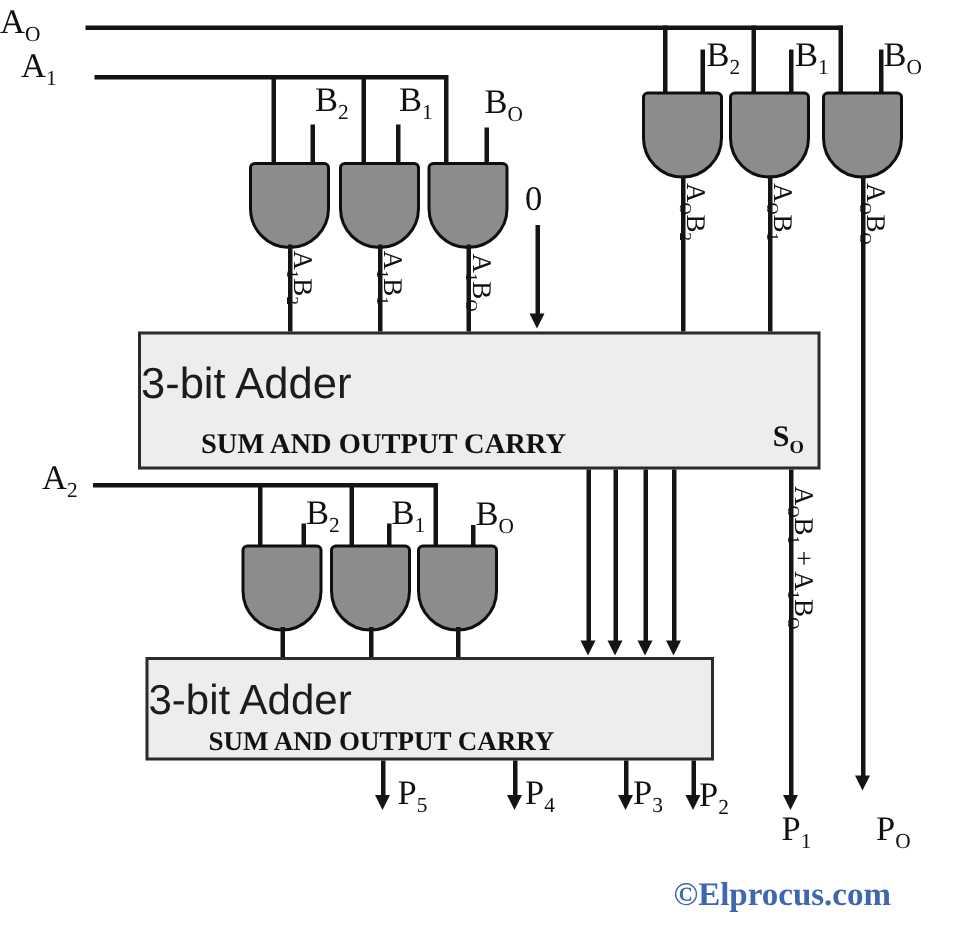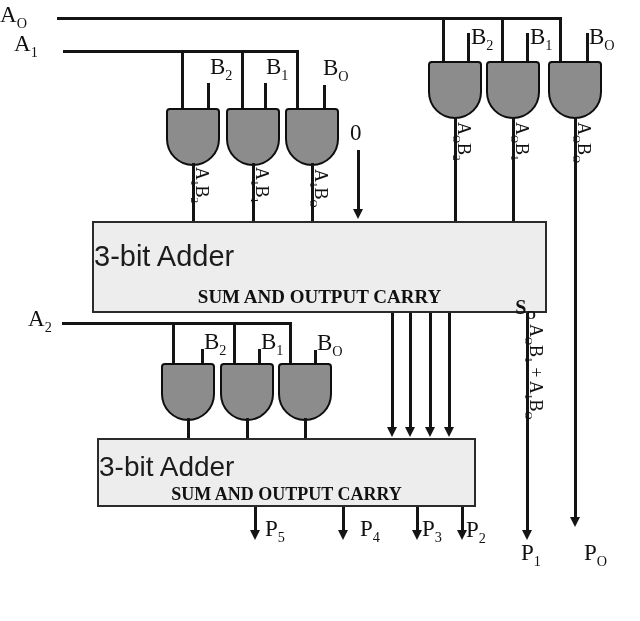--- a/index.html
+++ b/index.html
@@ -11,22 +11,22 @@
       border-right:5.5px solid transparent;border-top:10px solid #141414;}
   .gate{position:absolute;width:54px;height:58px;background:#8c8c8c;
         border:2.6px solid #0e0e0e;border-radius:4px 4px 28px 28px;box-sizing:border-box;}
   .lbl{position:absolute;font-size:23px;white-space:nowrap;line-height:1.1;}
   .lbl sub,.vlbl sub,.sout sub,.plbl sub{font-size:62%;}
   .vlbl{position:absolute;font-size:18px;white-space:nowrap;transform-origin:0 0;
         transform:rotate(90deg);line-height:1;}
   .adder{position:absolute;background:#ededed;border:2.8px solid #2b2b2b;box-sizing:border-box;}
   .adder .title{position:absolute;left:0;width:100%;text-align:left;
         font-family:"Liberation Sans",sans-serif;color:#1c1c1c;line-height:1;}
-  .adder .subtitle{position:absolute;left:0;width:100%;text-align:center;
-        font-family:"Liberation Serif",serif;font-weight:bold;line-height:1;}
+  .adder .subtitle{position:absolute;left:0;width:100%;text-align:left;
+        font-family:"Liberation Serif",serif;font-weight:bold;line-height:1;padding-left:40px;}
   .sout{position:absolute;font-size:20px;font-weight:bold;line-height:1;}
   .plbl{position:absolute;font-size:23px;white-space:nowrap;line-height:1;}
   .watermark{position:absolute;font-size:22px;font-weight:bold;color:#3f66b0;
         font-family:"Liberation Serif",serif;}
 </style>
 </head>
 <body>
 
 <div class="canvas">
 
@@ -100,21 +100,21 @@
   <div class="vlbl" style="left:271px;top:167px"><span>A</span><sub>1</sub><span>B</span><sub>1</sub></div>
   <div class="vlbl" style="left:330px;top:169px"><span>A</span><sub>1</sub><span>B</span><sub>O</sub></div>
 
   <div class="vlbl" style="left:473px;top:122px"><span>A</span><sub>O</sub><span>B</span><sub>2</sub></div>
   <div class="vlbl" style="left:531px;top:122px"><span>A</span><sub>O</sub><span>B</span><sub>1</sub></div>
   <div class="vlbl" style="left:593px;top:122px"><span>A</span><sub>O</sub><span>B</span><sub>O</sub></div>
 
   <div class="adder" style="left:92px;top:221px;width:455px;height:92px">
     <div class="title" style="top:19px;font-size:29px">3-bit Adder</div>
     <div class="subtitle" style="top:64px;font-size:19px">SUM AND OUTPUT CARRY</div>
-    <div class="sout" style="right:9px;top:74px"><span>S</span><sub>O</sub></div>
+    <div class="sout" style="right:9px;top:58px"><span>S</span><sub>O</sub></div>
   </div>
 
   <div class="wv" style="left:391px;top:313px;height:116px"></div>
   <div class="wv" style="left:409px;top:313px;height:116px"></div>
   <div class="wv" style="left:429px;top:313px;height:116px"></div>
   <div class="wv" style="left:448px;top:313px;height:116px"></div>
   <div class="ah" style="left:387px;top:427px"></div>
   <div class="ah" style="left:405px;top:427px"></div>
   <div class="ah" style="left:425px;top:427px"></div>
   <div class="ah" style="left:444px;top:427px"></div>
@@ -135,20 +135,21 @@
   <div class="wv" style="left:254px;top:507px;height:25px"></div>
   <div class="wv" style="left:342px;top:507px;height:25px"></div>
   <div class="wv" style="left:416px;top:507px;height:25px"></div>
   <div class="wv" style="left:461px;top:507px;height:25px"></div>
   <div class="ah" style="left:250px;top:530px"></div>
   <div class="ah" style="left:338px;top:530px"></div>
   <div class="ah" style="left:412px;top:530px"></div>
   <div class="ah" style="left:457px;top:530px"></div>
 
   <div class="plbl" style="left:265px;top:517px"><span>P</span><sub>5</sub></div>
-  <div class="plbl" style="left:360px;top:517px"><span>P</span><sub>4</sub></div>
+  <div class="plbl" style="left:350px;top:517px"><span>P</span><sub>4</sub></div>
   <div class="plbl" style="left:422px;top:517px"><span>P</span><sub>3</sub></div>
   <div class="plbl" style="left:466px;top:518px"><span>P</span><sub>2</sub></div>
   <div class="plbl" style="left:521px;top:541px"><span>P</span><sub>1</sub></div>
   <div class="plbl" style="left:584px;top:541px"><span>P</span><sub>O</sub></div>
 
+  <div class="watermark" style="left:449px;top:583px">©Elprocus.com</div>
 
 </div>
 
 </body></html>

